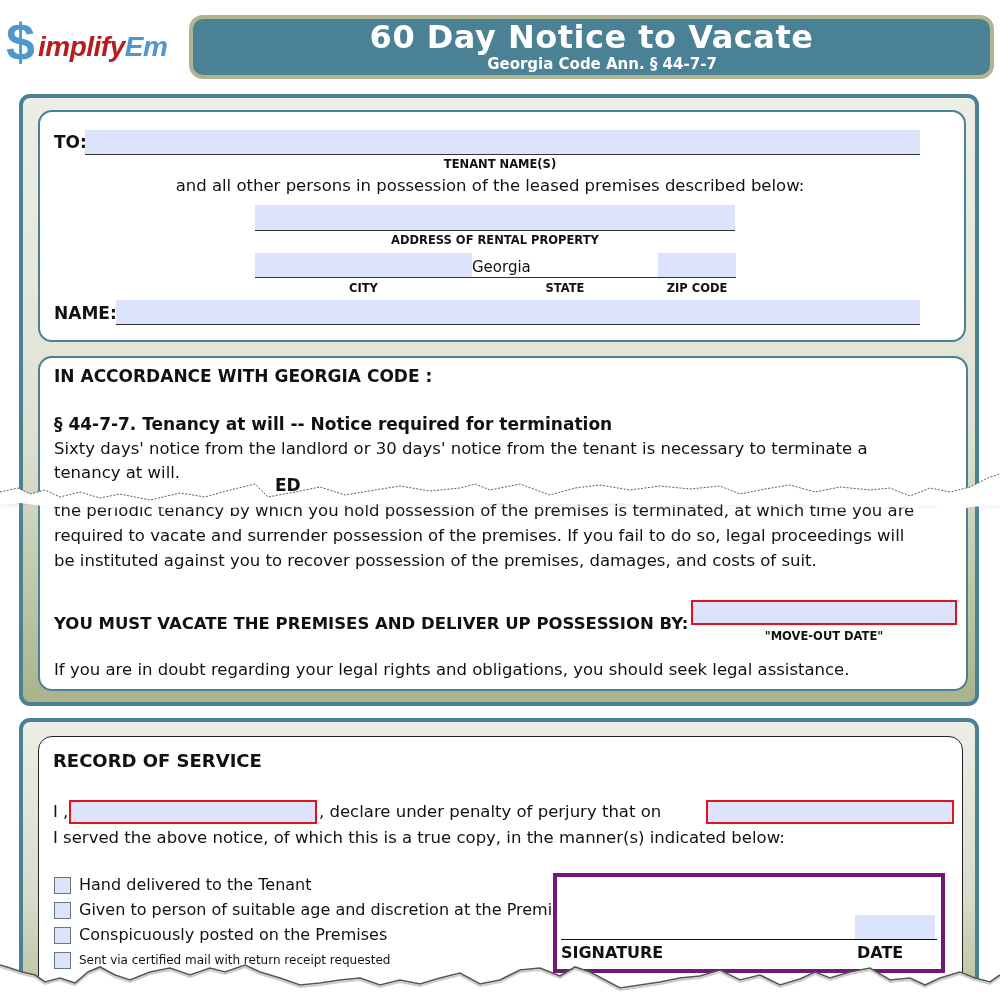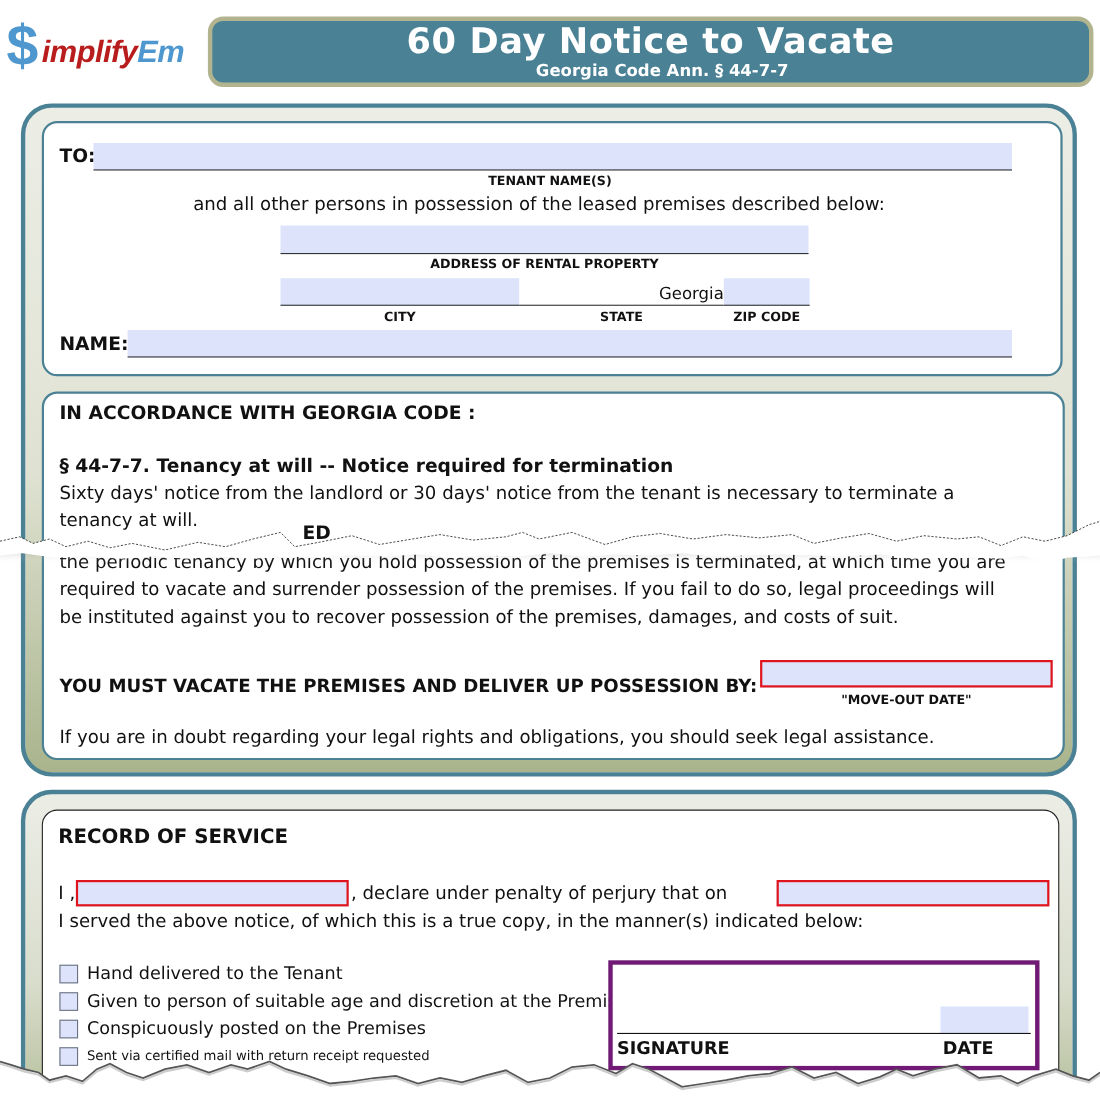--- a/index.html
+++ b/index.html
@@ -11,21 +11,21 @@
   .logo .dollar { position: absolute; left: 2px; top: 0; font-family: "Liberation Sans", sans-serif; font-weight: bold; font-size: 52px; color: #4e97cf; line-height: 56px; }
   .logo .word { position: absolute; left: 34px; top: 16px; font-family: "Liberation Sans", sans-serif; font-style: italic; font-weight: bold; font-size: 28px; letter-spacing: -0.5px; line-height: 34px; }
   .logo .word .g { color: #b91c1c; }
   .logo .word .b { color: #4e97cf; }
 
   .title-bar { position: absolute; left: 189px; top: 15px; width: 805px; height: 64px; background: #4a8194; border: 4px solid #b1b48f; border-radius: 14px; text-align: center; color: #fff; }
   .title-bar .title { font-family: "DejaVu Sans", sans-serif; font-weight: bold; font-size: 32px; line-height: 36px; margin-top: 0px; letter-spacing: 0.5px; }
   .title-bar .subtitle { font-family: "DejaVu Sans", sans-serif; font-weight: bold; font-size: 15px; line-height: 18px; margin-left: 21px; }
 
   
-  .panel { position: absolute; border: 4px solid #4a8194; border-radius: 28px;
+  .panel { position: absolute; border: 4px solid #4a8194; border-radius: 11px;
            background: linear-gradient(to bottom, #eceee6 0%, #dfe2d2 55%, #a9b48c 100%); }
   .panel-1 { left: 19px; top: 94px; width: 960px; height: 612px; }
   .panel-2 { left: 19px; top: 718px; width: 960px; height: 300px; background: linear-gradient(to bottom, #eceee6 0%, #d8dccb 60%, #b3bd98 100%); }
 
   .card { position: absolute; background: #fff; border: 2px solid #4a8194; border-radius: 14px; }
   .card-to { left: 15px; top: 12px; width: 928px; height: 232px; }
   .card-code { left: 15px; top: 258px; width: 930px; height: 335px; }
   .card-service { left: 15px; top: 14px; width: 925px; height: 280px; border-color: #222; border-width: 1.5px; }
 
   .lbl-bold { position: absolute; font-weight: bold; font-size: 17px; line-height: 20px; }
@@ -63,21 +63,21 @@
   <div class="card card-to">
     <div class="lbl-bold" style="left:14px; top:20px;">TO:</div>
     <div class="field" style="left:45px; top:18px; width:835px; height:25px;"></div>
     <div class="cap" style="left:380px; top:45px; width:160px;">TENANT NAME(S)</div>
     <div class="txt" style="left:0; top:64px; width:900px; text-align:center;">and all other persons in possession of the leased premises described below:</div>
 
     <div class="field" style="left:215px; top:93px; width:480px; height:26px;"></div>
     <div class="cap" style="left:215px; top:121px; width:480px;">ADDRESS OF RENTAL PROPERTY</div>
 
     <div class="field" style="left:215px; top:141px; width:217px; height:25px;"></div>
-    <div class="txt" style="left:432px; top:145px; width:186px; text-align:right; border-bottom:1.5px solid #333; height:21px; font-size:15px;">Georgia</div>
+    <div class="txt" style="left:432px; top:145px; width:186px; text-align:left; border-bottom:1.5px solid #333; height:21px; font-size:15px;">Georgia</div>
     <div class="field" style="left:618px; top:141px; width:78px; height:25px;"></div>
 
     <div class="cap" style="left:215px; top:169px; width:217px;">CITY</div>
     <div class="cap" style="left:432px; top:169px; width:186px;">STATE</div>
     <div class="cap" style="left:618px; top:169px; width:78px;">ZIP CODE</div>
 
     <div class="lbl-bold" style="left:14px; top:191px;">NAME:</div>
     <div class="field" style="left:76px; top:188px; width:804px; height:25px;"></div>
   </div>
 

